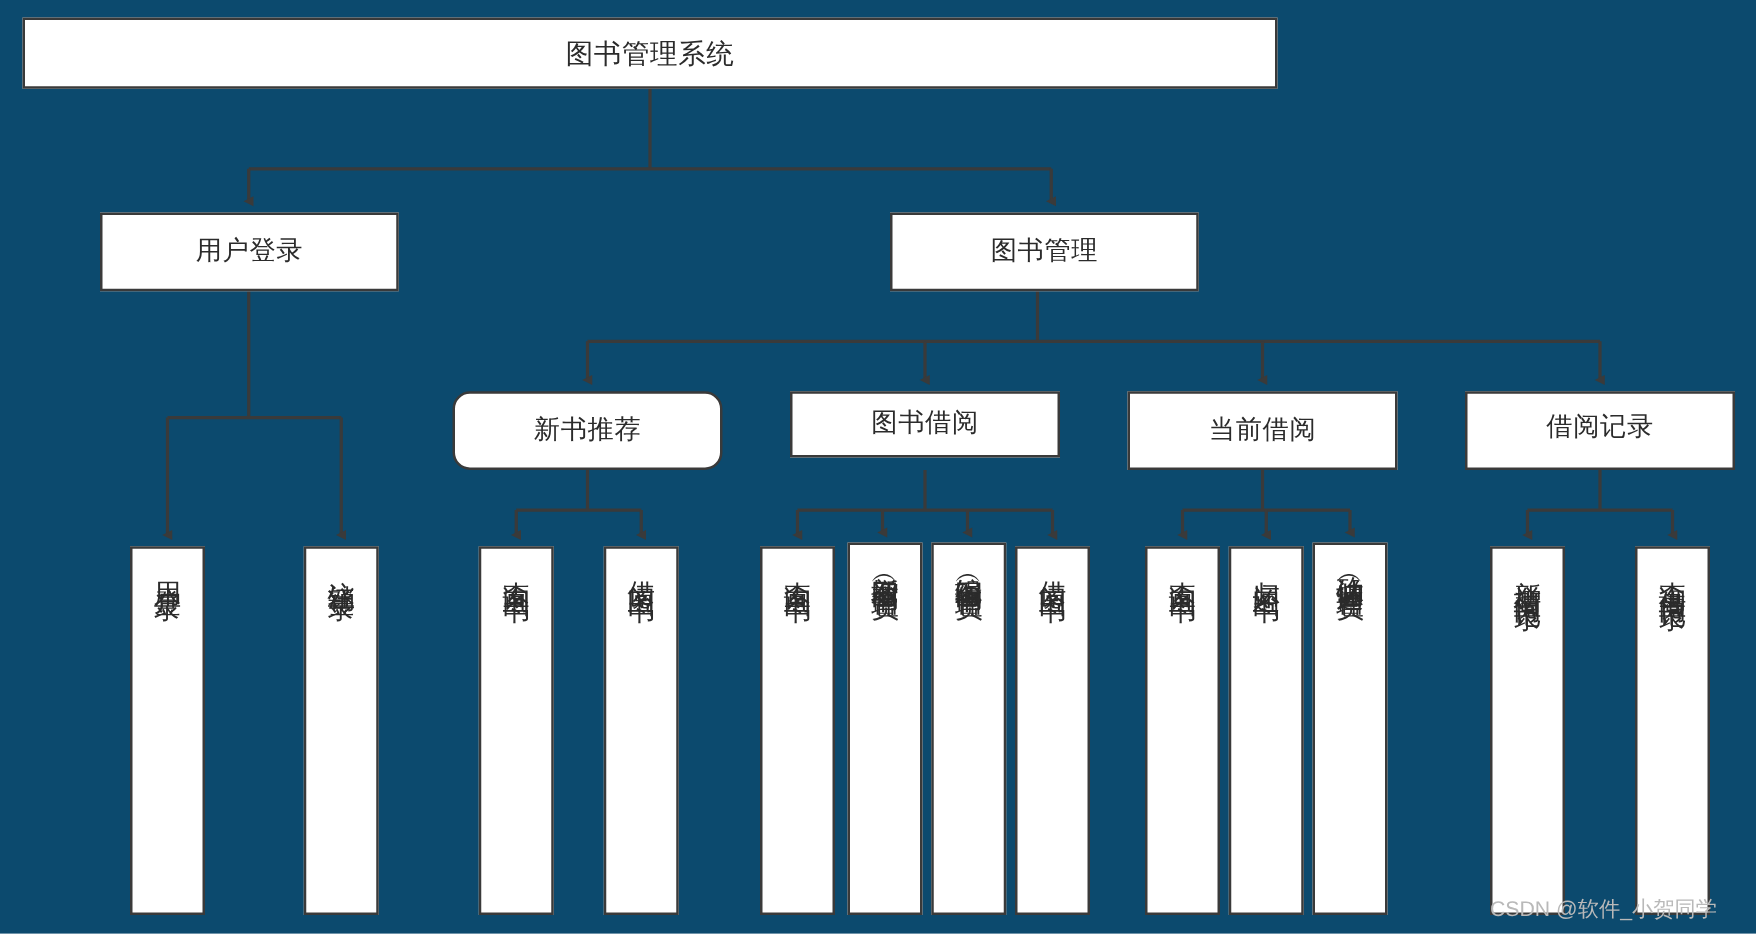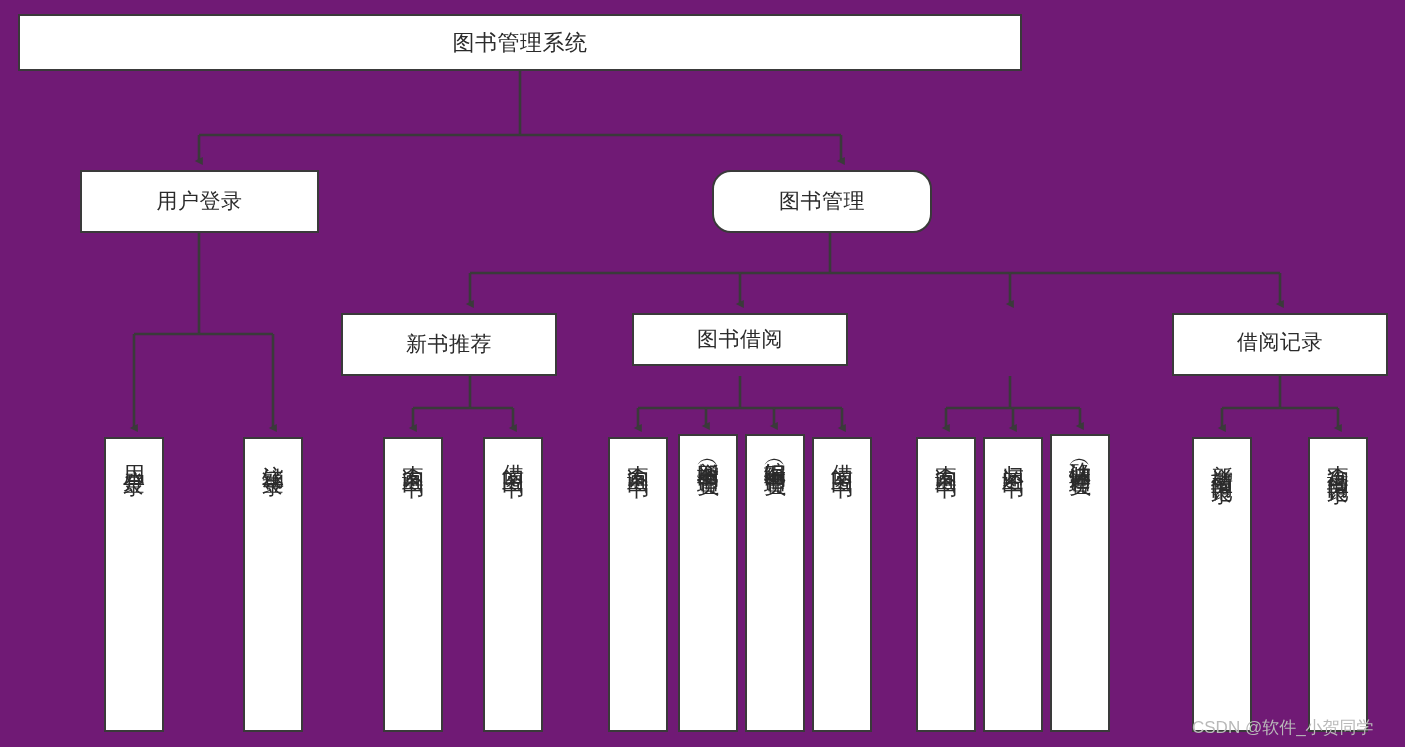--- a/index.html
+++ b/index.html
@@ -5,21 +5,21 @@
 <style>
   html, body {
     margin: 0;
     padding: 0;
     background: #ffffff;
   }
   #canvas {
     position: relative;
     width: 1405px;
     height: 747px;
-    background: #701a75;
+    background: #0c4a6e;
     font-family: "Liberation Sans", "DejaVu Sans", sans-serif;
     overflow: hidden;
   }
   #edges {
     position: absolute;
     left: 0;
     top: 0;
     width: 1405px;
     height: 747px;
     pointer-events: none;
@@ -130,30 +130,33 @@
     </g>
   </svg>
 
   <div class="node horiz root" style="left:18px; top:14px; width:1004px; height:57px;">
     <span class="label">图书管理系统</span>
   </div>
 
   <div class="node horiz" style="left:80px; top:170px; width:239px; height:63px;">
     <span class="label">用户登录</span>
   </div>
-  <div class="node horiz" style="left:712px; top:170px; width:220px; height:63px;border-radius:19px;">
+  <div class="node horiz" style="left:712px; top:170px; width:247px; height:63px;">
     <span class="label">图书管理</span>
   </div>
 
-  <div class="node horiz" style="left:341px; top:313px; width:216px; height:63px;">
+  <div class="node horiz" style="left:362px; top:313px; width:216px; height:63px;border-radius:14px;">
     <span class="label">新书推荐</span>
   </div>
   <div class="node horiz" style="left:632px; top:313px; width:216px; height:53px;">
     <span class="label">图书借阅</span>
   </div>
+  <div class="node horiz" style="left:902px; top:313px; width:216px; height:63px;">
+    <span class="label">当前借阅</span>
+  </div>
   <div class="node horiz" style="left:1172px; top:313px; width:216px; height:63px;font-family:Liberation Mono, monospace;">
     <span class="label">借阅记录</span>
   </div>
 
   <div class="node vert" style="left:104px; top:437px; width:60px; height:295px;">
     <span class="label">用户登录</span>
   </div>
   <div class="node vert" style="left:243px; top:437px; width:60px; height:295px;">
     <span class="label">注销登录</span>
   </div>

